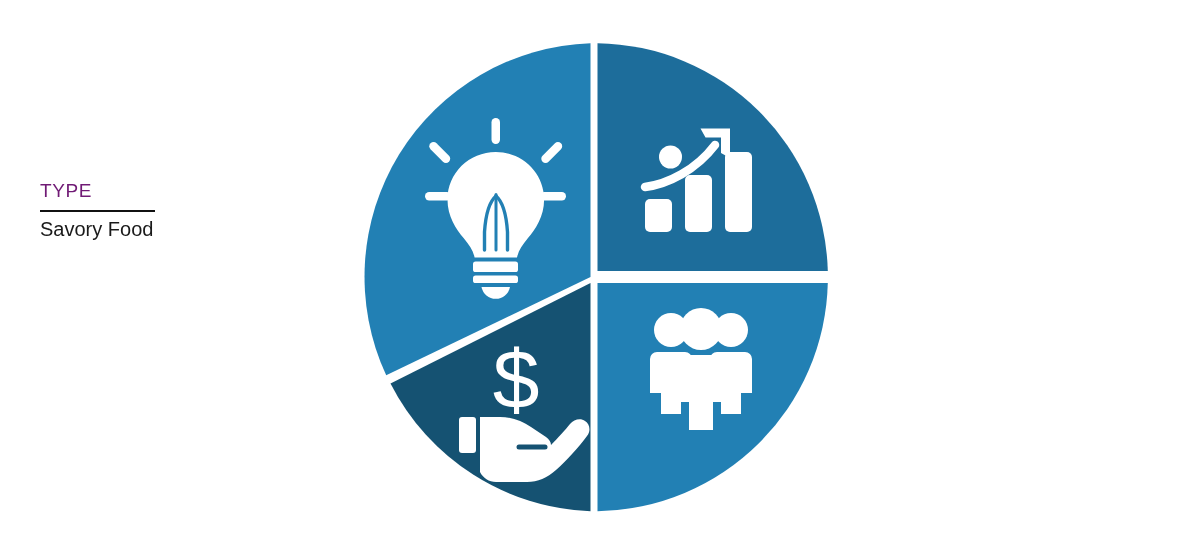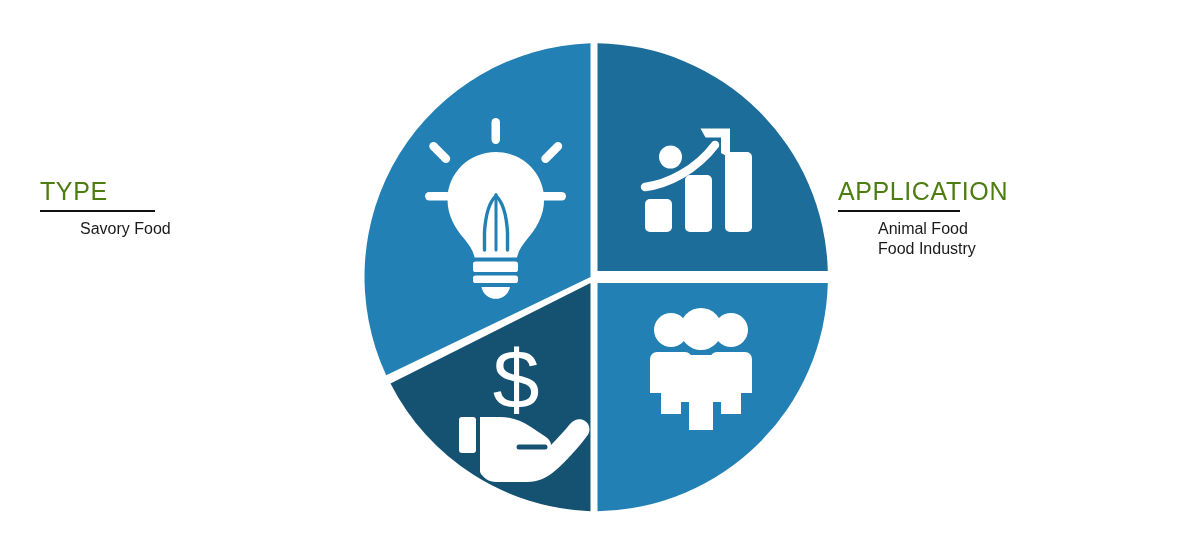--- a/index.html
+++ b/index.html
@@ -11,58 +11,50 @@
     overflow:hidden;position:relative;
   }
   .canvas{position:absolute;inset:0;}
 
   
   .label-block{position:absolute;}
   #type-block{left:40px;top:180px;width:230px;}
   #application-block{left:838px;top:180px;width:260px;}
 
   .label-title{
-    font-size:25px;letter-spacing:0.6px;color:#4d7c0f;
+    font-size:19px;letter-spacing:0.6px;color:#701a75;
     line-height:22px;font-weight:400;white-space:nowrap;
   }
   .label-rule{
     margin-top:8px;margin-bottom:7px;height:2px;
     background:repeating-linear-gradient(to right,#111 0 4px,#111 4px 5px);
     background-color:#111;
   }
   #type-block .label-rule{width:115px;}
   #application-block .label-rule{width:122px;}
-  .label-items{font-size:16px;line-height:20px;color:#1a1a1a;margin-left:40px;}
+  .label-items{font-size:20px;line-height:20px;color:#1a1a1a;}
   .label-item{white-space:nowrap;}
 
   
   #pie-wrap{position:absolute;left:0;top:0;width:1200px;height:557px;}
   svg.pie{display:block;}
 </style>
 </head>
 <body>
 
 <div class="canvas">
 
   <div class="label-block" id="type-block">
     <div class="label-title">TYPE</div>
     <div class="label-rule"></div>
     <div class="label-items">
       <div class="label-item">Savory Food</div>
     </div>
   </div>
 
-  <div class="label-block" id="application-block">
-    <div class="label-title">APPLICATION</div>
-    <div class="label-rule"></div>
-    <div class="label-items">
-      <div class="label-item">Animal Food</div>
-      <div class="label-item">Food Industry</div>
-    </div>
-  </div>
 
   <div id="pie-wrap">
     <svg class="pie" width="1200" height="557" viewBox="0 0 1200 557" xmlns="http://www.w3.org/2000/svg" aria-hidden="true">
 
       <g>
         <path d="M 590.5 277 L 590.5 43.2 A 233.8 233.8 0 0 0 386.2 375.2 Z" fill="#2280b4"></path>
 
         <g fill="#ffffff">
 
           <rect x="491.5" y="118" width="8.5" height="26" rx="4.2"></rect>

